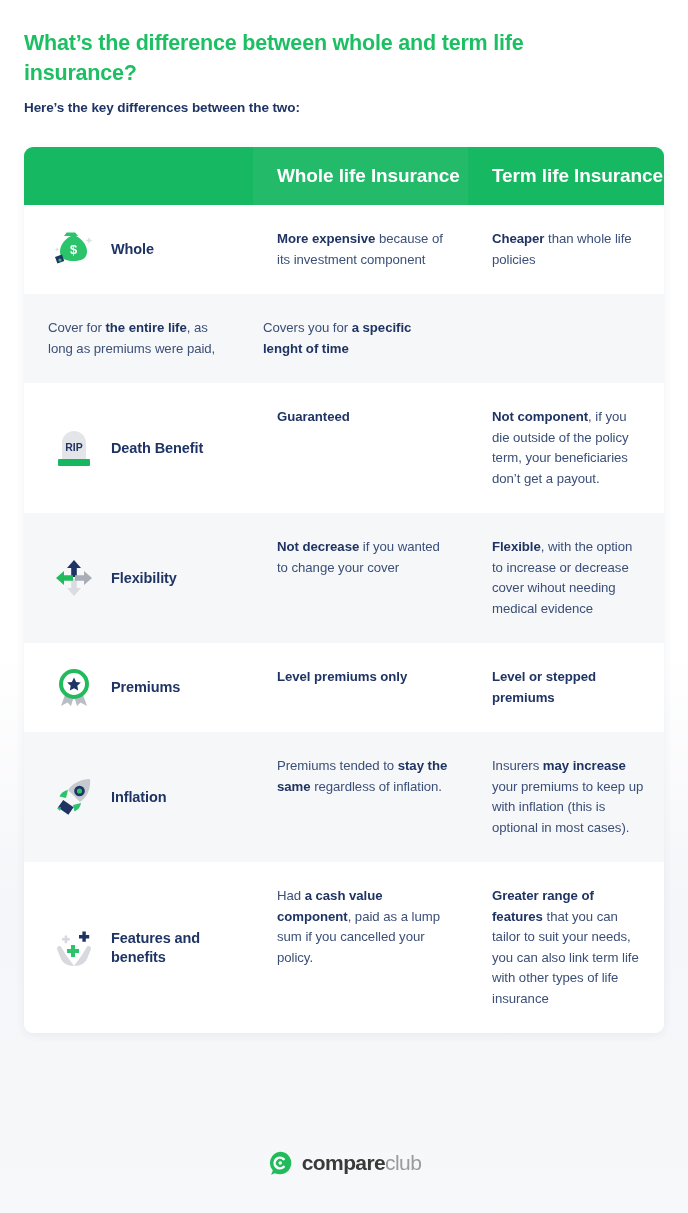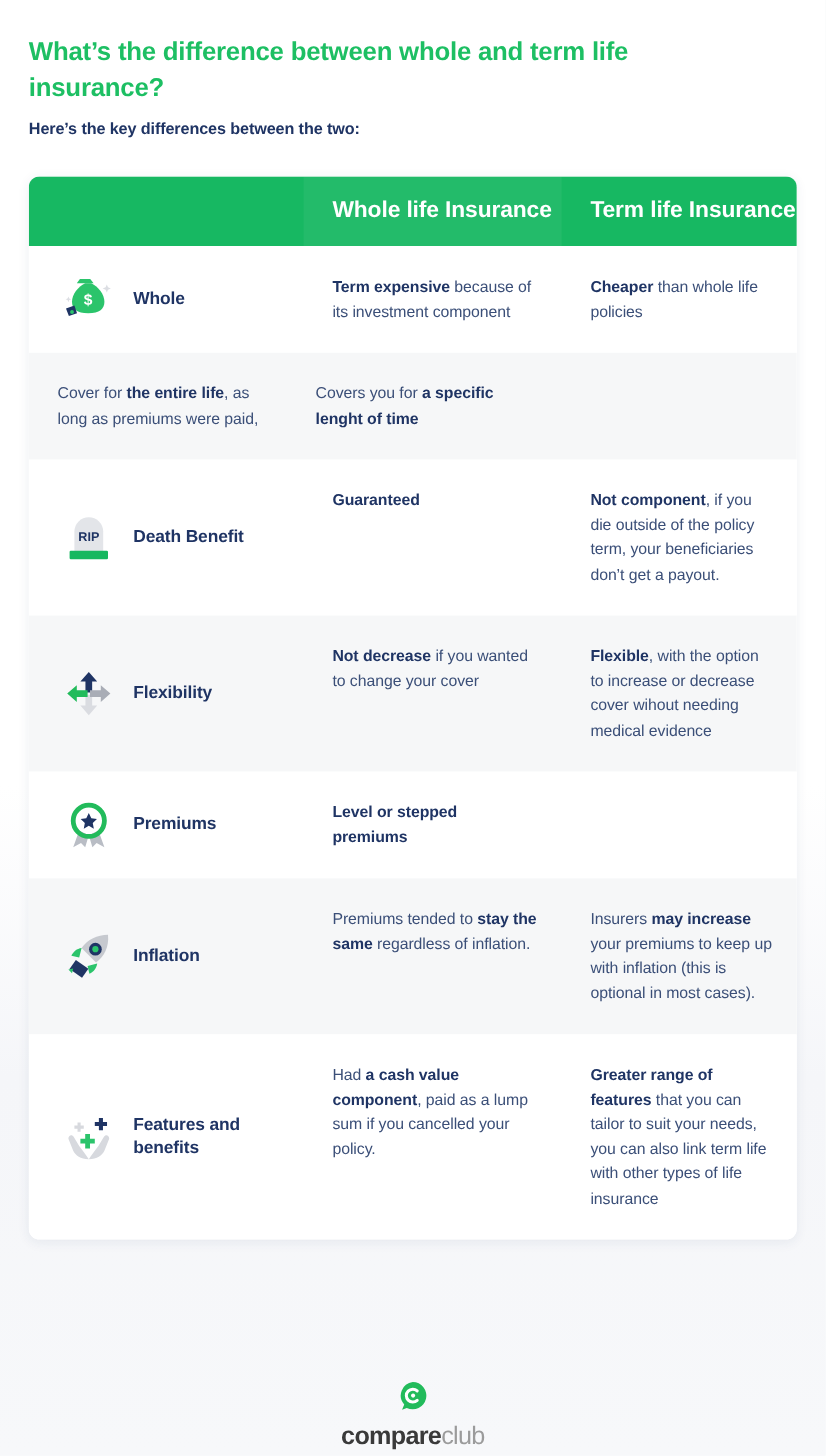--- a/index.html
+++ b/index.html
@@ -101,21 +101,20 @@
 
   
   .footer {
     position: absolute;
     left: 0; top: 1150px;
     width: 688px;
     display: flex;
     align-items: center;
     justify-content: center;
     gap: 9px;
-    flex-direction: column;
   }
   .logo-mark { width: 26px; height: 26px; }
   .logo-word { font-size: 21px; font-weight: bold; letter-spacing: -0.6px; }
   .logo-word .a { color: #3a3a3a; }
   .logo-word .b { color: #9b9b9b; font-weight: normal;}
 </style>
 </head>
 <body>
 
 <div class="page">
@@ -140,21 +139,21 @@
       <path d="M20 9 h5 c6 3 11 9 11 15.5 0 6-4 9.5-13.5 9.5S9 30.5 9 24.5C9 18 14 12 20 9z" fill="#2BC46B"></path>
       <text x="22.5" y="27" font-size="13" font-family="'Liberation Sans',sans-serif" font-weight="bold" fill="#ffffff" text-anchor="middle">$</text>
       <path d="M4 30 l7-2.5 2.2 6.5 -6.8 2.4z" fill="#1F3464"></path>
       <circle cx="9" cy="33" r="1.6" fill="#2BC46B"></circle>
       <path d="M38 10 l1 2.4 2.4 1-2.4 1-1 2.4-1-2.4-2.4-1 2.4-1z" fill="#DCDEE3"></path>
       <path d="M6 20 l.7 1.7 1.7.7-1.7.7-.7 1.7-.7-1.7-1.7-.7 1.7-.7z" fill="#DCDEE3"></path>
     </svg>
             </span>
        <span class="label-txt">Whole</span>
      </div>
-     <div class="cell-text c2"><b>Term expensive</b> because of its investment component</div>
+     <div class="cell-text c2"><b>More expensive</b> because of its investment component</div>
      <div class="cell-text c3"><b>Cheaper</b> than whole life policies</div>
         </div>
         <div class="row alt">
      <div class="cell-text c2">Cover for <b>the entire life</b>, as long as premiums were paid,</div>
      <div class="cell-text c3">Covers you for <b>a specific lenght of time</b></div>
         </div>
         <div class="row">
           <div class="cell-label">
        <span class="ico">
               <svg viewBox="0 0 46 46">
@@ -189,20 +188,21 @@
               <svg viewBox="0 0 46 46">
       <path d="M15 27 l-5 14 6.5-3.5 3.5 3.5 3-10z" fill="#B9BDC5"></path>
       <path d="M31 27 l5 14-6.5-3.5-3.5 3.5-3-10z" fill="#B9BDC5"></path>
       <circle cx="23" cy="19" r="13" fill="none" stroke="#22BB5B" stroke-width="4"></circle>
       <circle cx="23" cy="19" r="8.5" fill="#ffffff"></circle>
       <path d="M23 12.5 l2.1 4.4 4.7.6-3.5 3.3.9 4.8-4.2-2.4-4.2 2.4.9-4.8-3.5-3.3 4.7-.6z" fill="#1F3464"></path>
     </svg>
             </span>
        <span class="label-txt">Premiums</span>
      </div>
+     <div class="cell-text c2"><b>Level premiums only</b></div>
      <div class="cell-text c3"><b>Level or stepped premiums</b></div>
         </div>
         <div class="row alt">
           <div class="cell-label">
        <span class="ico">
               <svg viewBox="0 0 46 46">
       <path d="M39 5 c-9 0-17 4-22 11 l12 12 C36 23 40 15 39 5z" fill="#C6C9CF"></path>
       <path d="M17 16 c-4 .5-7 3-8.5 6.5L15 24z" fill="#2BC46B"></path>
       <path d="M30 29 c-.5 4-3 7-6.5 8.5L22 31z" fill="#2BC46B"></path>
       <path d="M13 25 l9 9-6.5 6.5-9-9z" fill="#1F3464" transform="rotate(-10 18 30)"></path>

